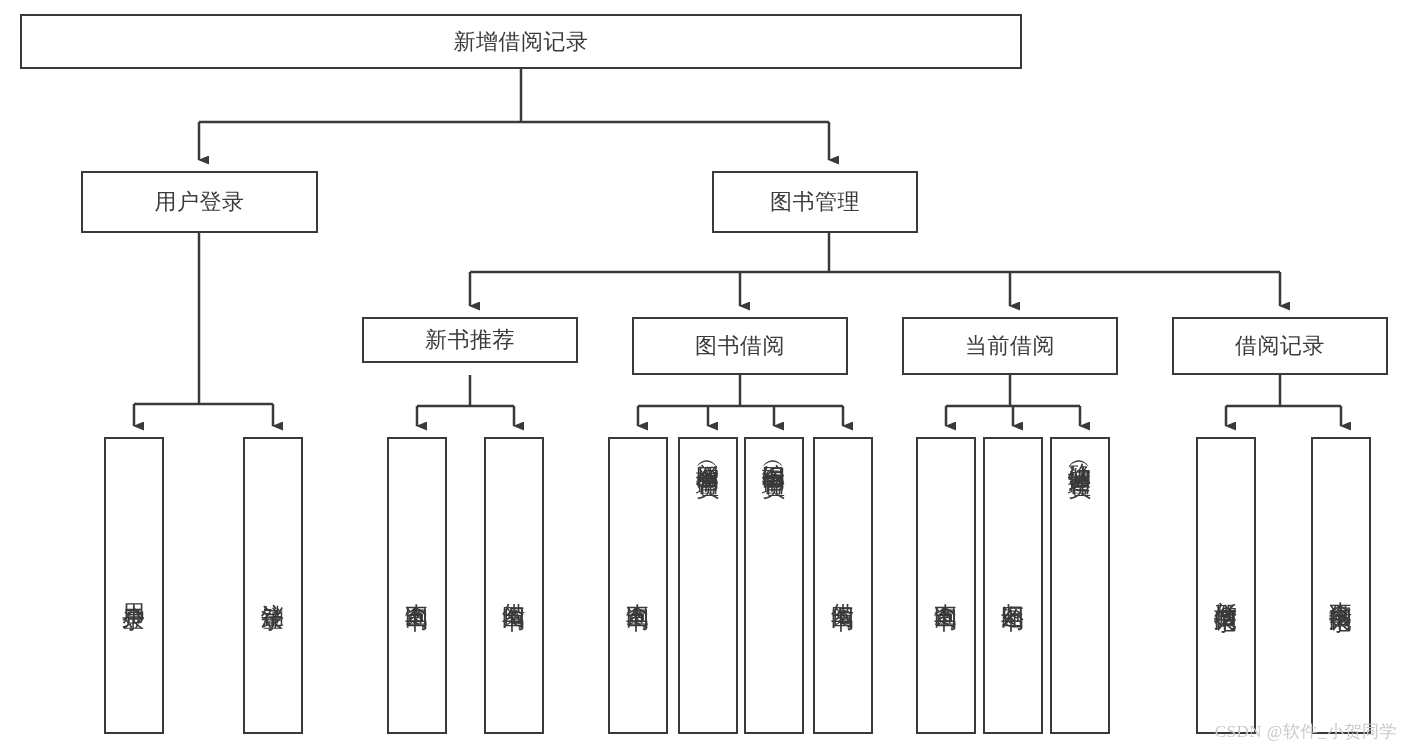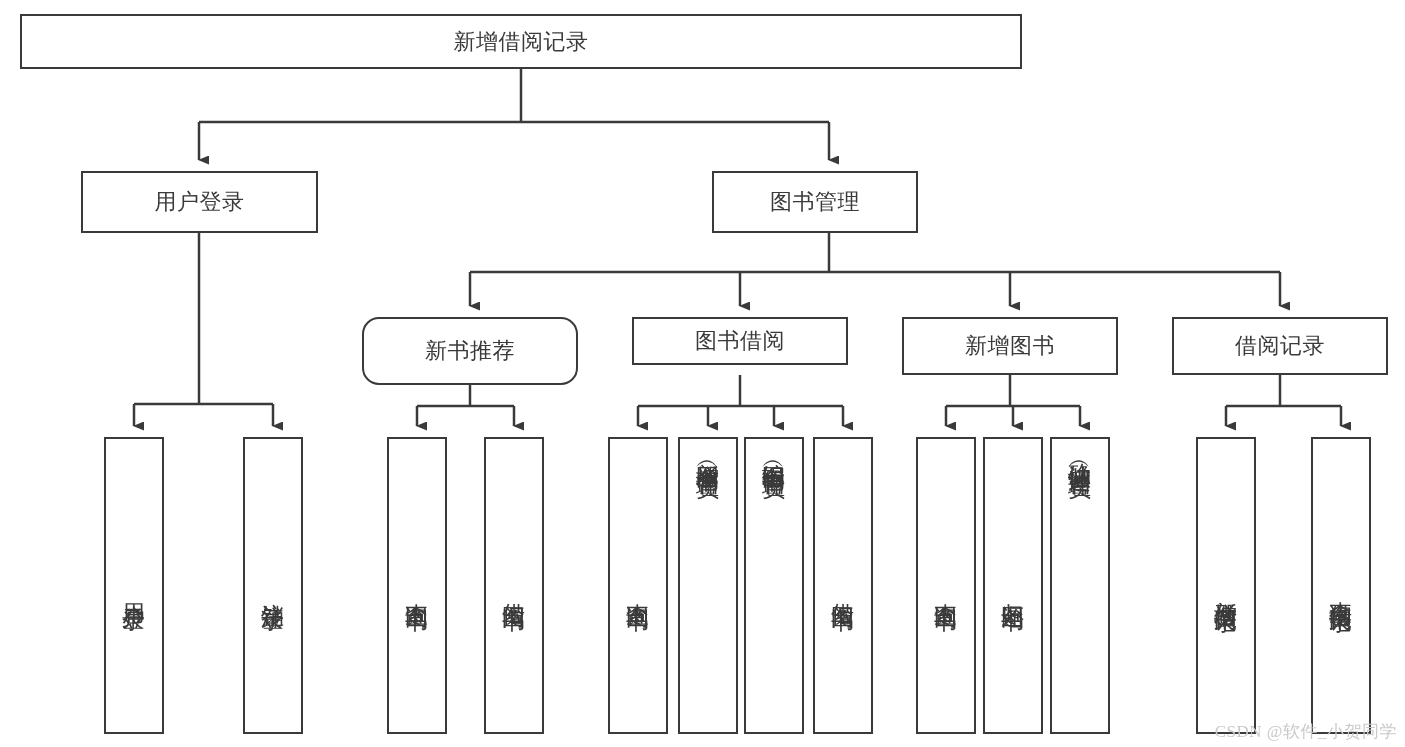--- a/index.html
+++ b/index.html
@@ -143,30 +143,30 @@
   </div>
 
   <div class="node-box node-h" style="left:81px; top:171px; width:237px; height:62px;">
     <span class="node-label">用户登录</span>
   </div>
 
   <div class="node-box node-h" style="left:712px; top:171px; width:206px; height:62px;">
     <span class="node-label">图书管理</span>
   </div>
 
-  <div class="node-box node-h" style="left:362px; top:317px; width:216px; height:68px;border-radius:17px;">
+  <div class="node-box node-h" style="left:362px; top:317px; width:216px; height:46px;">
     <span class="node-label">新书推荐</span>
   </div>
 
-  <div class="node-box node-h" style="left:632px; top:317px; width:216px; height:48px;">
+  <div class="node-box node-h" style="left:632px; top:317px; width:216px; height:58px;">
     <span class="node-label">图书借阅</span>
   </div>
 
   <div class="node-box node-h" style="left:902px; top:317px; width:216px; height:58px;">
-    <span class="node-label">新增图书</span>
+    <span class="node-label">当前借阅</span>
   </div>
 
   <div class="node-box node-h" style="left:1172px; top:317px; width:216px; height:58px;justify-content:center;">
     <span class="node-label">借阅记录</span>
   </div>
 
   <div class="node-box node-v node-v-mid" style="left:104px; top:437px; width:60px; height:297px;">
     <span class="node-label">用户登录</span>
   </div>
 

